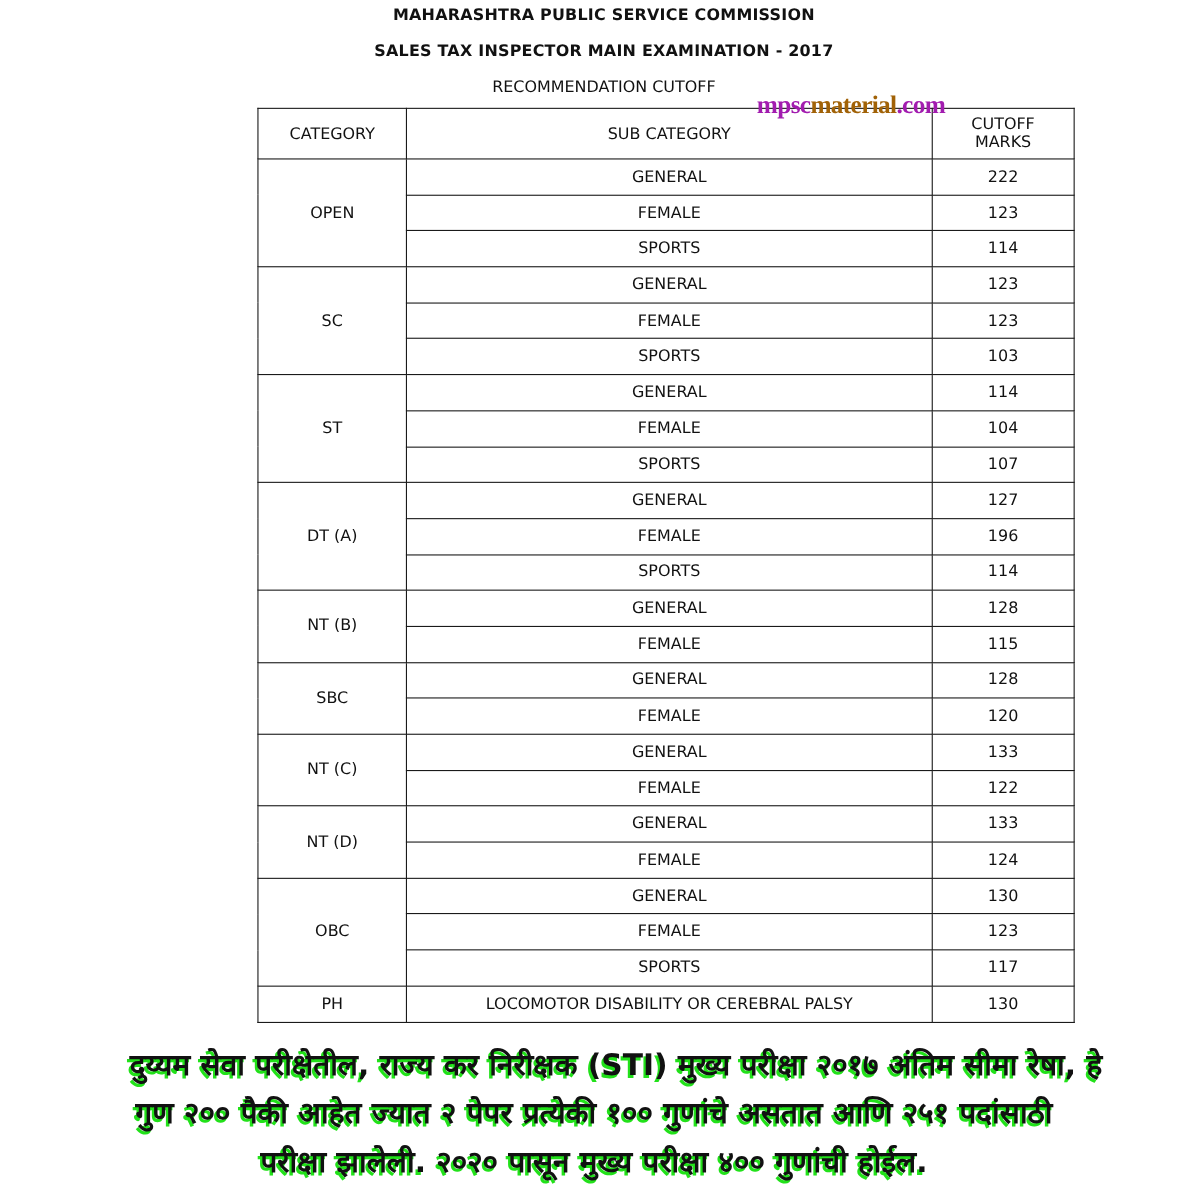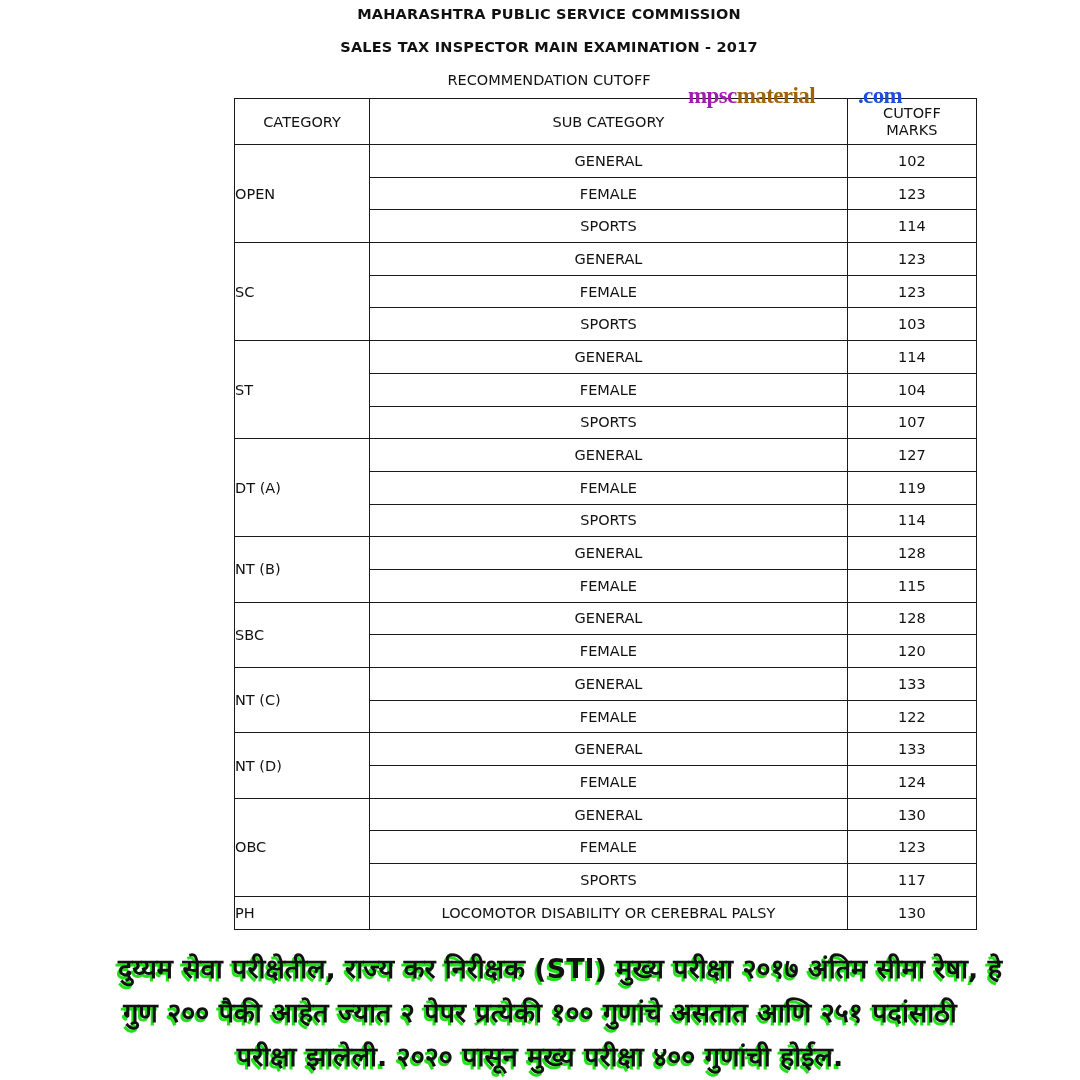--- a/index.html
+++ b/index.html
@@ -3,29 +3,29 @@
 <meta charset="utf-8">
 <style>
   html, body { margin: 0; padding: 0; background: #ffffff; }
   body { width: 1080px; height: 1080px; position: relative; overflow: hidden; font-family: "DejaVu Sans", sans-serif; color: #111; }
   .title1 { position: absolute; top: 6px; left: 0; width: 1098px; text-align: center; font-weight: bold; font-size: 14.5px; letter-spacing: 0.2px; }
   .title2 { position: absolute; top: 39px; left: 0; width: 1098px; text-align: center; font-weight: bold; font-size: 14.5px; letter-spacing: 0.2px; }
   .title3 { position: absolute; top: 72px; left: 0; width: 1098px; text-align: center; font-size: 14.5px; }
   .watermark { position: absolute; top: 83px; left: 688px; font-family: "Liberation Serif", serif; font-weight: bold; font-size: 23px; letter-spacing: -0.6px; line-height: 26px; z-index: 3; }
   .wm-a { color: #a21caf; }
   .wm-b { color: #a16207; }
-  .wm-c { color: #1d4ed8; margin-left: 43px; }
+  .wm-c { color: #a21caf; }
   table.cut { position: absolute; top: 98px; left: 234px; border-collapse: collapse; width: 743px; table-layout: fixed; font-size: 14.5px; }
   table.cut td, table.cut th { border: 1.6px solid #1a1a1a; padding: 0; }
   th { font-weight: normal; height: 45px; }
   th.c1 { width: 113px; }
   th.c2 { width: 402px; }
   th.c3 { width: 108px; line-height: 17px; padding-top: 2px; }
   td { height: 31.7px; }
-  td.cat { }
+  td.cat { text-align: center; }
   td.sub { text-align: center; padding-left: 3px; }
   td.mk { text-align: center; }
   .marathi { position: absolute; left: 0; width: 1080px; text-align: center; font-family: "DejaVu Sans", sans-serif; font-weight: bold; font-size: 27px; color: #111; text-shadow: -2px 3px 0 #22e11a; line-height: 46px; }
   .m1 { top: 946px; padding-left: 20px; }
   .m2 { top: 990px; }
   .m3 { top: 1034px; }
 </style>
 </head>
 <body>
 
@@ -40,21 +40,21 @@
     <tr>
       <th class="c1">CATEGORY</th>
       <th class="c2">SUB CATEGORY</th>
       <th class="c3"><span>CUTOFF</span><br><span>MARKS</span></th>
     </tr>
   </thead>
   <tbody id="tbody">
       <tr>
         <td class="cat" rowspan="3">OPEN</td>
         <td class="sub">GENERAL</td>
-        <td class="mk">102</td>
+        <td class="mk">222</td>
       </tr>
       <tr>
         <td class="sub">FEMALE</td>
         <td class="mk">123</td>
       </tr>
       <tr>
         <td class="sub">SPORTS</td>
         <td class="mk">114</td>
       </tr>
       <tr>
@@ -83,21 +83,21 @@
         <td class="sub">SPORTS</td>
         <td class="mk">107</td>
       </tr>
       <tr>
         <td class="cat" rowspan="3">DT (A)</td>
         <td class="sub">GENERAL</td>
         <td class="mk">127</td>
       </tr>
       <tr>
         <td class="sub">FEMALE</td>
-        <td class="mk">119</td>
+        <td class="mk">196</td>
       </tr>
       <tr>
         <td class="sub">SPORTS</td>
         <td class="mk">114</td>
       </tr>
       <tr>
         <td class="cat" rowspan="2">NT (B)</td>
         <td class="sub">GENERAL</td>
         <td class="mk">128</td>
       </tr>

